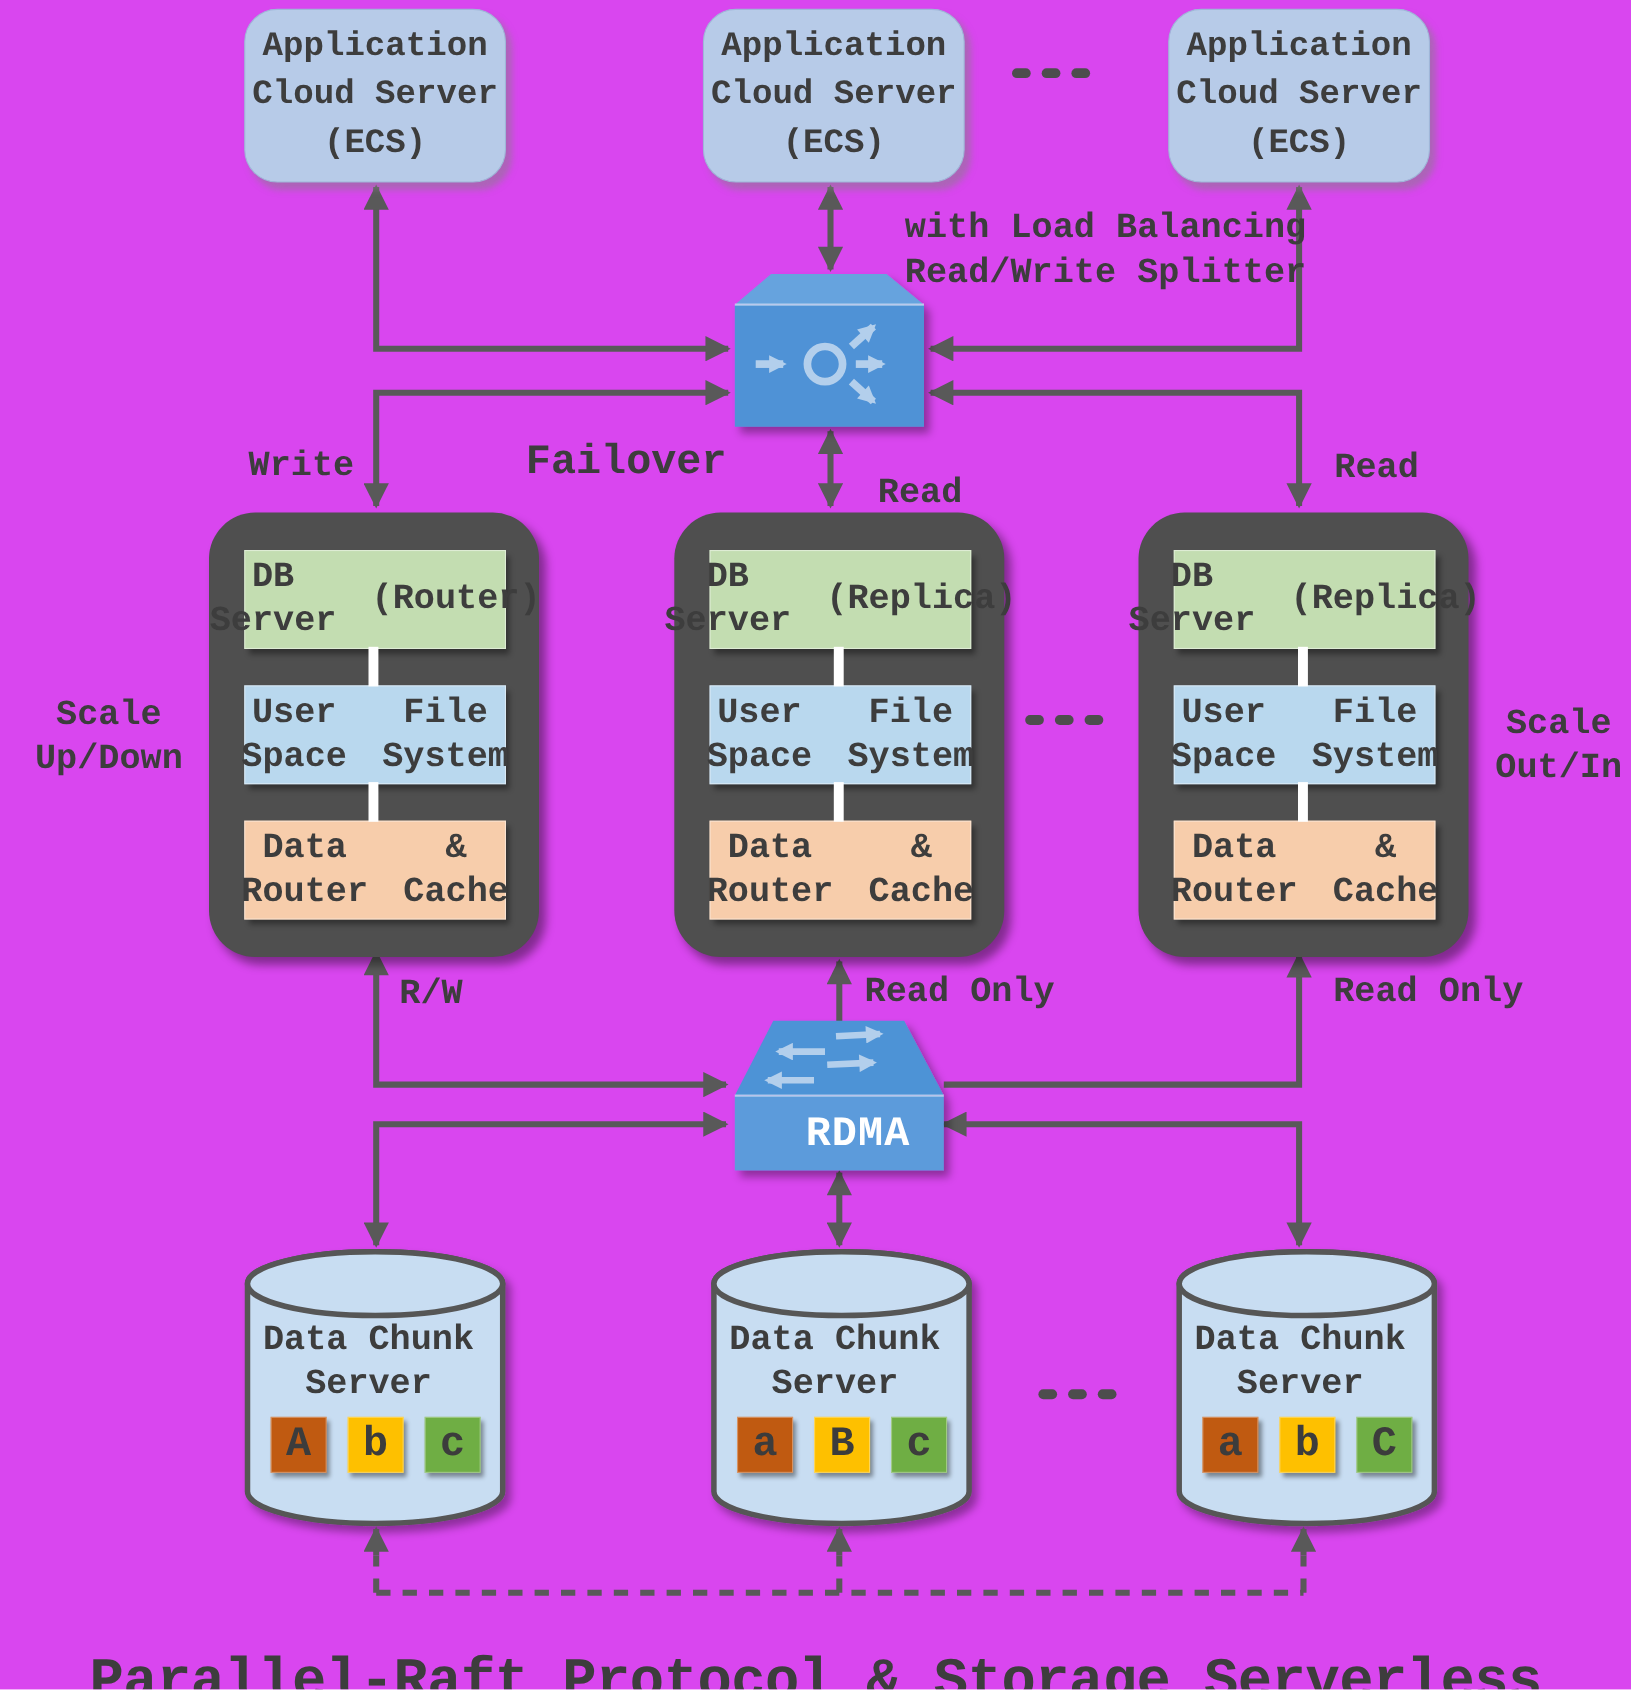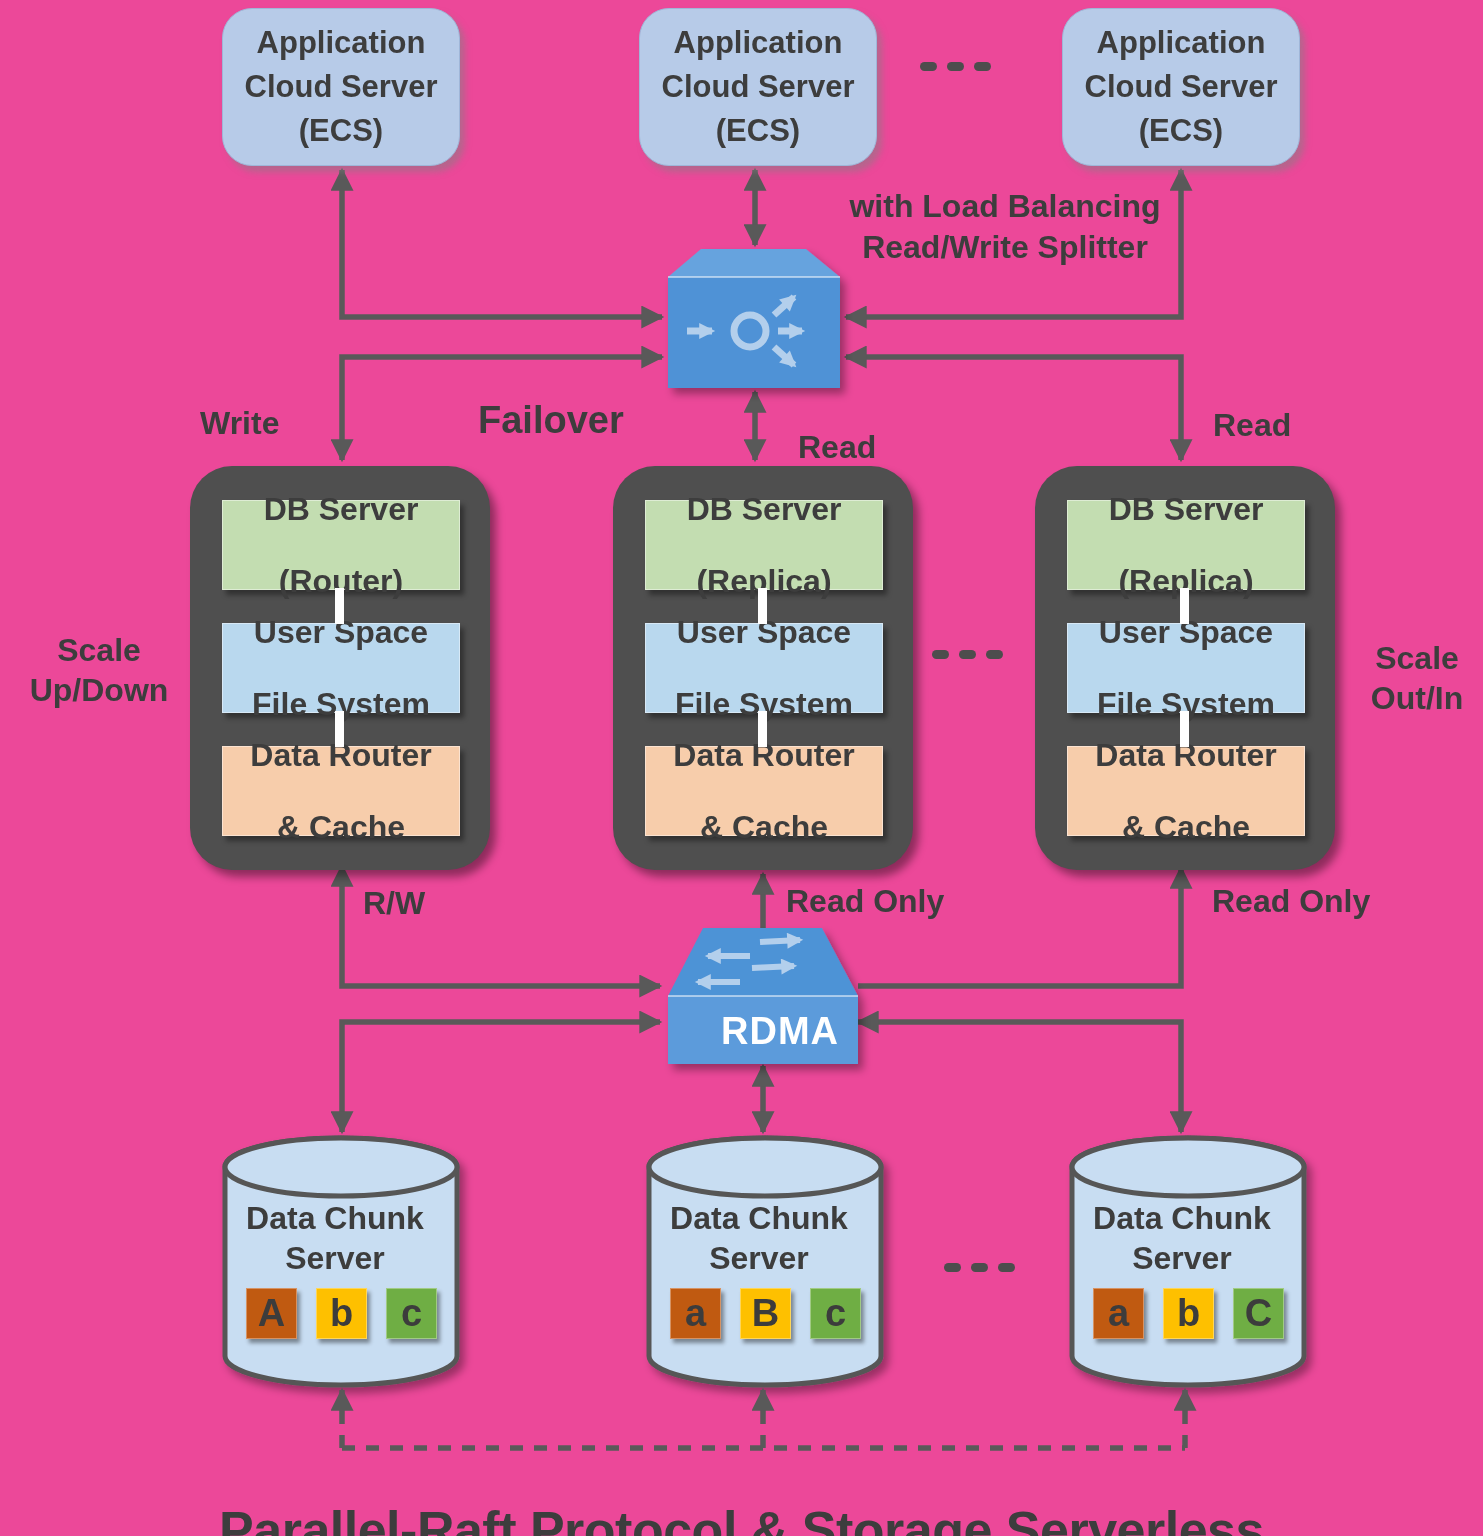--- a/index.html
+++ b/index.html
@@ -1,18 +1,18 @@
 <!DOCTYPE html>
 <html><head>
 <meta charset="utf-8">
 <style>
   html,body{margin:0;padding:0;background:#ffffff;}
   .canvas{
-    position:relative;width:1483px;height:1536px;background:#ec4899;overflow:hidden;
-    font-family:Liberation Sans, sans-serif;font-weight:700;color:#3d3d3d;
+    position:relative;width:1483px;height:1536px;background:#d946ef;overflow:hidden;
+    font-family:Liberation Mono, monospace;font-weight:700;color:#3d3d3d;
   }
   svg.wires{position:absolute;left:0;top:0;z-index:1;}
   .wire{stroke:#595959;stroke-width:5.5;fill:none;}
   .wire.dash{stroke-dasharray:13 11;}
   .glyph{stroke:#b3cfec;stroke-width:7;fill:none;}
   .glyph.thin{stroke-width:6;}
 
   .node,.lbl{position:absolute;z-index:2;}
   .lbl{font-size:32px;white-space:nowrap;line-height:1.1;}
   .lbl.center{text-align:center;white-space:normal;}
@@ -22,21 +22,21 @@
     border:1px solid #9fb6d8;box-shadow:5px 6px 6px rgba(130,130,130,.5);
     display:flex;flex-direction:column;justify-content:center;align-items:center;
     font-size:31px;line-height:44px;text-align:center;
   }
   .darkbox{
     width:300px;height:404px;border-radius:42px;background:#4f4f4f;
     box-shadow:6px 7px 9px rgba(0,0,0,.4);
   }
   .inner{
     position:absolute;left:32px;width:236px;height:88px;
-    display:flex;flex-direction:column;justify-content:center;align-items:center;
+    display:flex;justify-content:center;align-items:center;
     font-size:32px;line-height:40px;text-align:center;
     border:1px solid rgba(255,255,255,.45);box-shadow:4px 5px 5px rgba(0,0,0,.38);gap:32px;
   }
   .inner.green{top:34px;background:#c3ddb1;}
   .inner.blue{top:157px;background:#b9d8ee;}
   .inner.orange{top:280px;background:#f7cdab;}
   .vbar{position:absolute;left:145px;width:9px;height:36px;background:#ffffff;z-index:3;}
   .vbar.b1{top:122px;} .vbar.b2{top:245px;}
 
   .cyl-label{
@@ -175,21 +175,21 @@
     <span></span>
       <span></span>
       <span></span>
   </div>
 
   <div class="lbl center" style="left:820px;top:186px;width:370px;line-height:41px;">
     <div>with Load Balancing</div>
     <div>Read/Write Splitter</div>
   </div>
 
-  <div class="lbl" style="left:200px;top:406px;">Write</div>
+  <div class="lbl" style="left:226px;top:406px;">Write</div>
   <div class="lbl" style="left:478px;top:400px;font-size:38px;">Failover</div>
   <div class="lbl" style="left:798px;top:430px;">Read</div>
   <div class="lbl" style="left:1213px;top:408px;">Read</div>
   <div class="lbl center" style="left:8px;top:630px;width:182px;line-height:40px;">
     <div>Scale</div>
     <div>Up/Down</div>
   </div>
   <div class="lbl center" style="left:1352px;top:638px;width:130px;line-height:40px;">
     <div>Scale</div>
     <div>Out/In</div>

